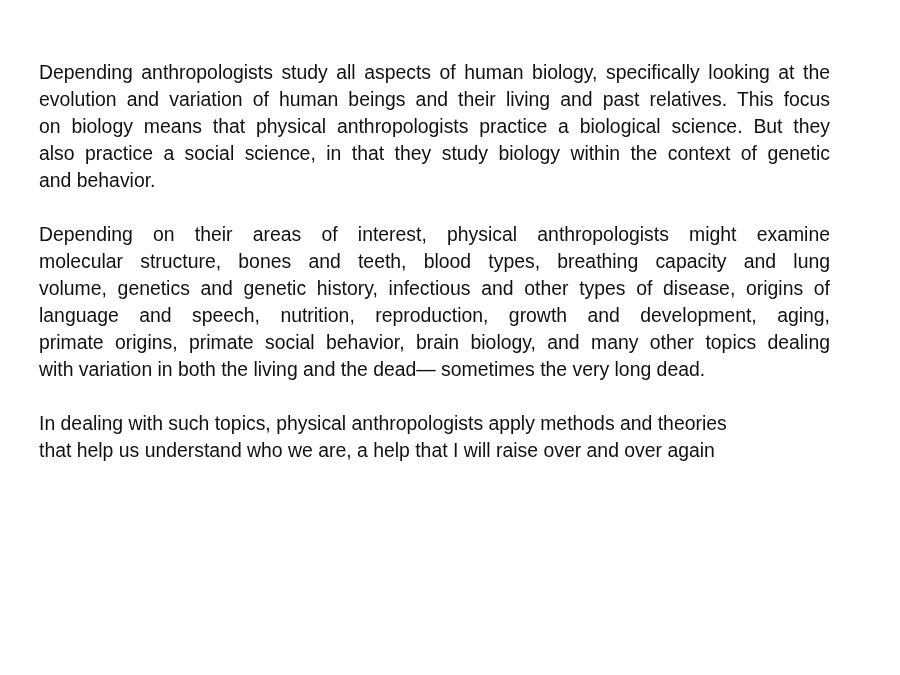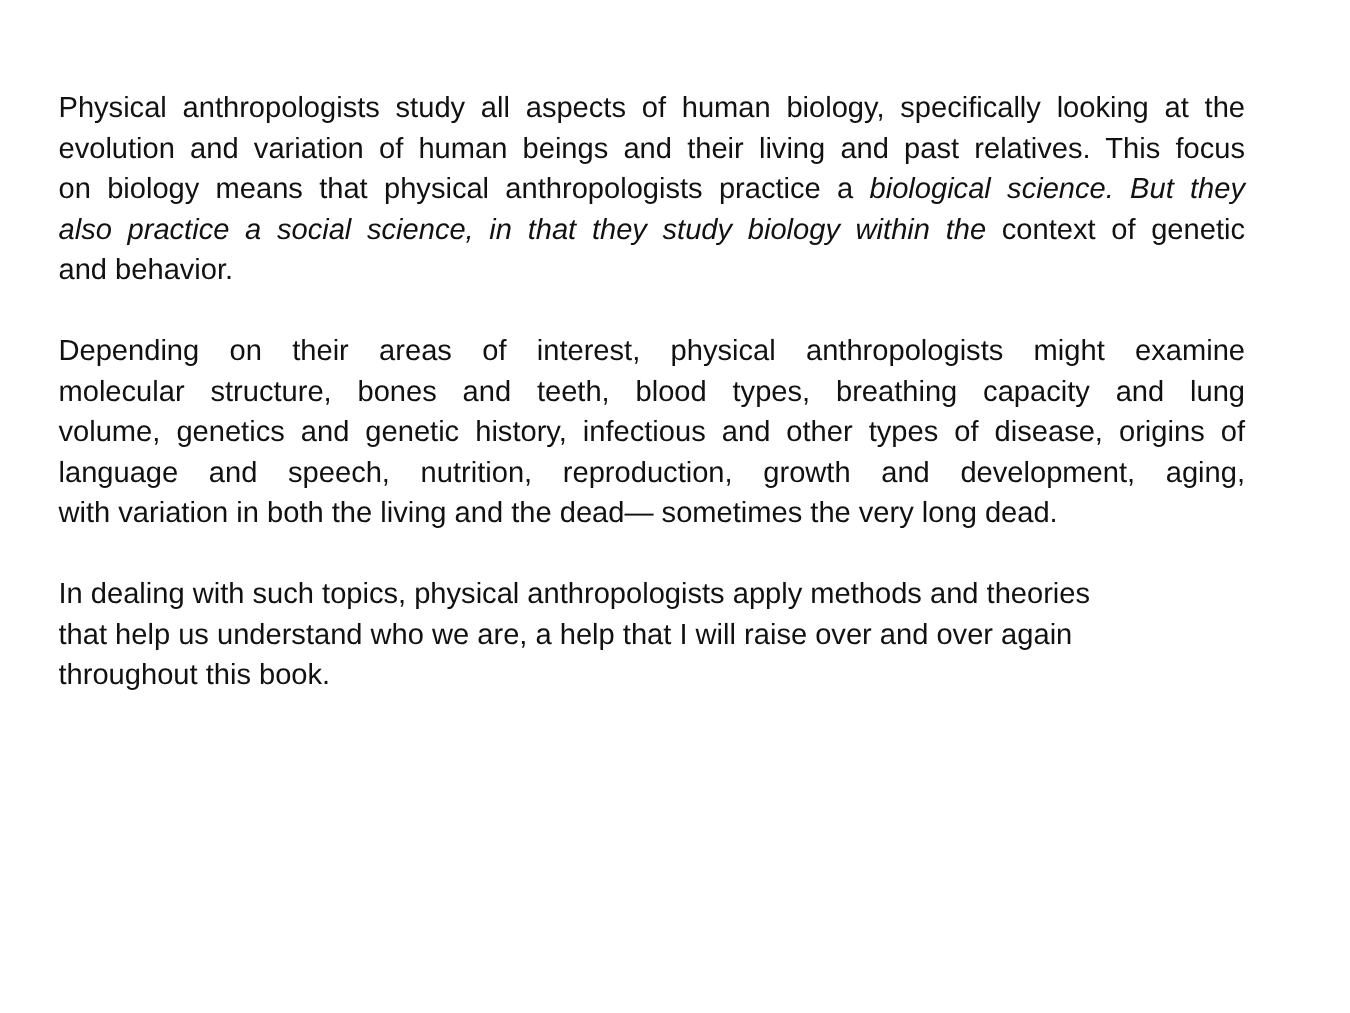--- a/index.html
+++ b/index.html
@@ -36,48 +36,48 @@
     display: block;
     letter-spacing: 0px;
   }
   .just {
     text-align: justify;
     text-align-last: justify;
     white-space: normal;
   }
   .para { display: block; }
   .gap { height: 27px; }
-  .i { font-style: italic; }
+  .i { }
 </style>
 </head>
 <body>
 
 <div class="slide">
   <div class="content">
 
     <div class="para">
-      <div class="line just"><span>Physical anthropologists study all aspects of human biology, specifically looking at the</span></div>
+      <div class="line just"><span>Depending anthropologists study all aspects of human biology, specifically looking at the</span></div>
       <div class="line just"><span>evolution and variation of human beings and their living and past relatives. This focus</span></div>
       <div class="line just"><span>on biology means that physical anthropologists practice a </span><span class="i">biological science. But they</span></div>
       <div class="line just"><span class="i">also practice a social science, in that they study biology within the</span><span> context of genetic</span></div>
       <div class="line"><span>and behavior.</span></div>
     </div>
 
     <div class="gap"></div>
 
     <div class="para">
       <div class="line just"><span>Depending on their areas of interest, physical anthropologists might examine</span></div>
       <div class="line just"><span>molecular structure, bones and teeth, blood types, breathing capacity and lung</span></div>
       <div class="line just"><span>volume, genetics and genetic history, infectious and other types of disease, origins of</span></div>
       <div class="line just"><span>language and speech, nutrition, reproduction, growth and development, aging,</span></div>
+      <div class="line just"><span>primate origins, primate social behavior, brain biology, and many other topics dealing</span></div>
       <div class="line"><span>with variation in both the living and the dead— sometimes the very long dead.</span></div>
     </div>
 
     <div class="gap"></div>
 
     <div class="para">
       <div class="line"><span>In dealing with such topics, physical anthropologists apply methods and theories</span></div>
       <div class="line"><span>that help us understand who we are, a help that I will raise over and over again</span></div>
-      <div class="line"><span>throughout this book.</span></div>
     </div>
 
   </div>
 </div>
 
 </body></html>

